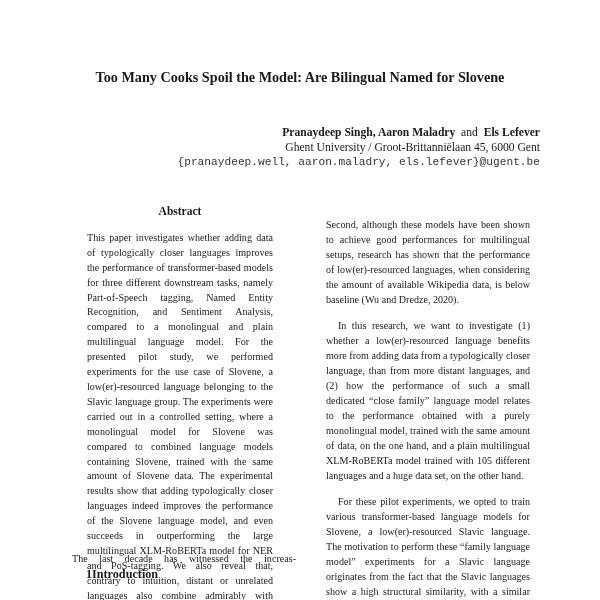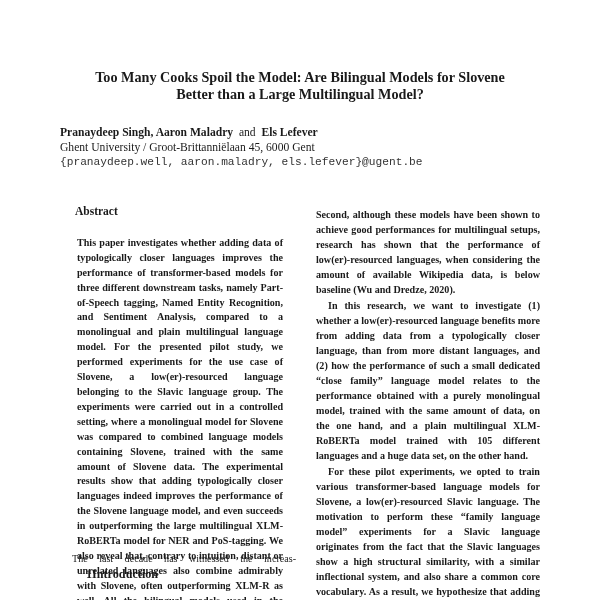--- a/index.html
+++ b/index.html
@@ -1,37 +1,36 @@
 <!DOCTYPE html>
 <html><head>
 <meta charset="utf-8">
 <style>
   html, body { margin: 0; padding: 0; background: #ffffff; }
   body { width: 600px; height: 600px; overflow: hidden; position: relative; font-family: "Liberation Serif", serif; color: #1a1a1a; }
   .title { position: absolute; top: 69px; left: 60px; width: 480px; text-align: center; font-weight: bold; font-size: 14.2px; line-height: 17px; }
-  .authors { position: absolute; top: 125px; left: 60px; width: 480px; text-align: left; font-size: 11.6px; line-height: 15px; }
+  .authors { position: absolute; top: 125px; left: 60px; width: 480px; text-align: right; font-size: 11.6px; line-height: 15px; }
   .authors b { font-weight: bold; }
   .emails { font-family: "Liberation Mono", monospace; font-size: 11.2px; color: #333; }
   .col { position: absolute; top: 204px; width: 222px; font-size: 10.1px; line-height: 14.9px; }
   .col.left { left: 75px; width: 210px; }
   .col.right { left: 314px; width: 228px; top: 206px; }
-  .abs-head { text-align: left; font-weight: bold; font-size: 11.5px; margin-bottom: 17px; }
-  .just { text-align: justify; margin: 2px; font-weight: bold; }
+  .abs-head { text-align: center; font-weight: bold; font-size: 11.5px; margin-bottom: 8px; }
+  .just { text-align: justify; margin: 12px; }
   .indent { text-indent: 12px; }
   sup { font-size: 7px; line-height: 0; }
   .sec-head { position: absolute; left: 72px; top: 567px; font-weight: bold; font-size: 12.2px; text-align: right; }
   .sec-num { display: inline-block; width: 20px; }
   .intro { position: absolute; left: 72px; top: 552px; width: 224px; font-size: 10.1px; line-height: 14.9px; text-align: justify; text-align-last: justify; }
 </style>
 </head>
 <body>
 
 <div class="title">
-  <div>Too Many Cooks Spoil the Model: Are Bilingual Models for Slovene</div>
-  <div>Better than a Large Multilingual Model?</div>
+  <div>Too Many Cooks Spoil the Model: Are Bilingual Named for Slovene</div>
 </div>
 
 <div class="authors">
   <div>
     <b>Pranaydeep Singh, Aaron Maladry</b>
     &nbsp;<span>and</span>&nbsp;
     <b>Els Lefever</b>
   </div>
   <div>Ghent University / Groot-Brittanniëlaan 45, 6000 Gent</div>
   <div class="emails">{pranaydeep.well, aaron.maladry, els.lefever}@ugent.be</div>

